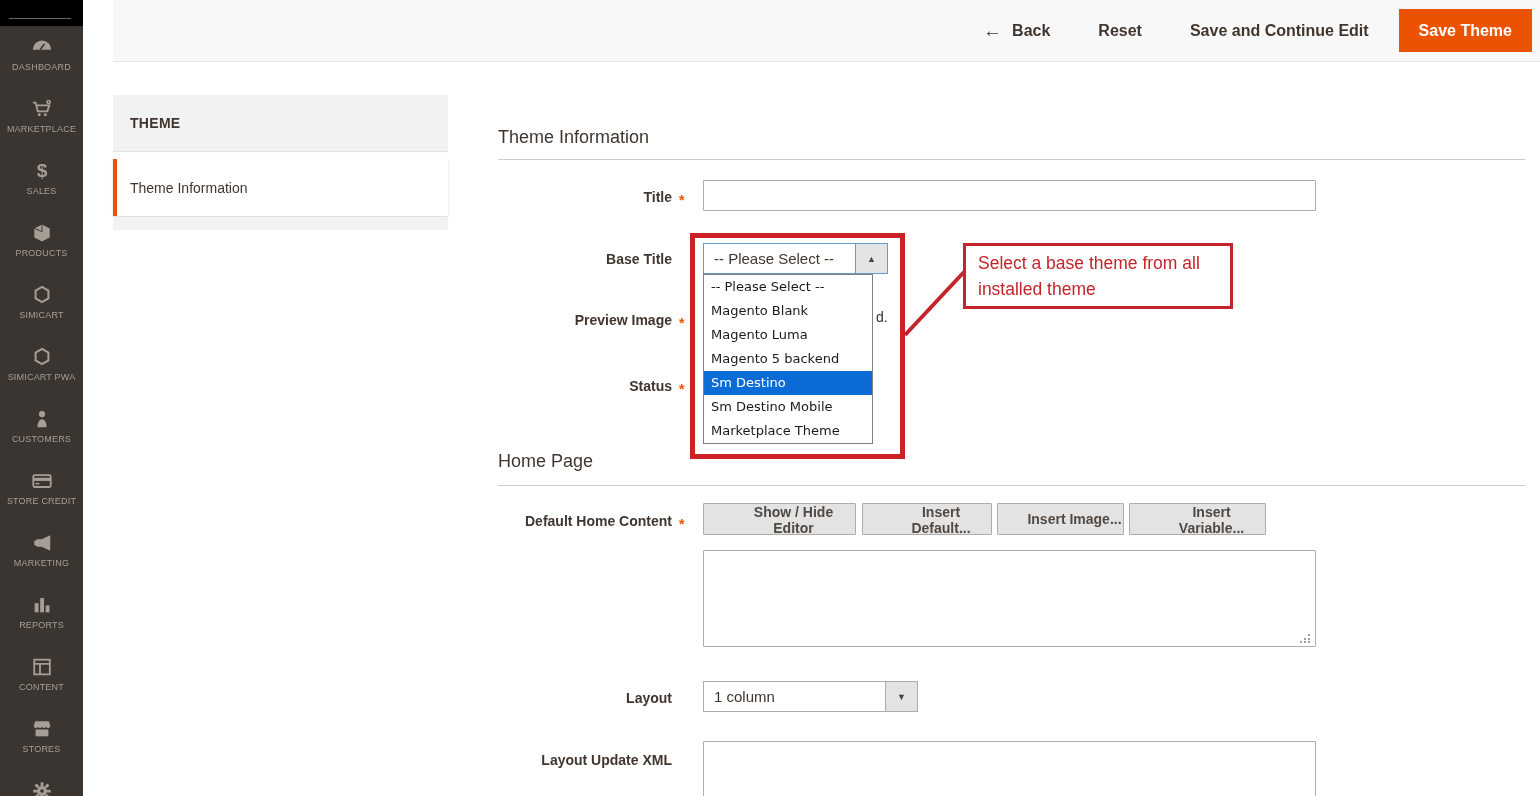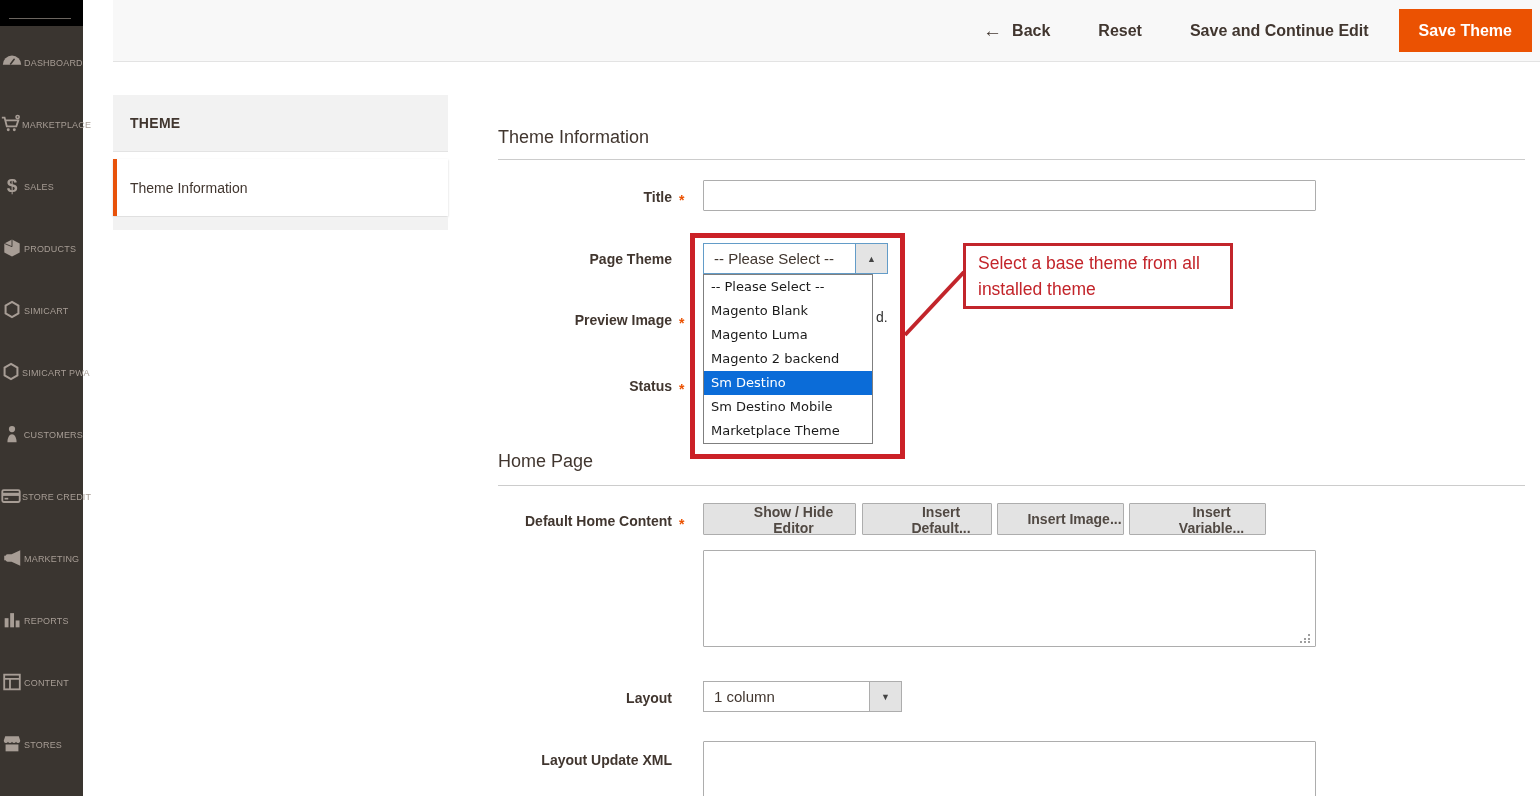--- a/index.html
+++ b/index.html
@@ -5,21 +5,21 @@
   * { margin:0; padding:0; box-sizing:border-box; }
   html,body { width:1540px; height:796px; }
   body { font-family:"Liberation Sans", sans-serif; background:#fff; overflow:hidden; }
   .app { position:relative; width:1540px; height:796px; background:#fff; overflow:hidden; }
 
   
   .sidebar { position:absolute; left:0; top:0; width:83px; height:796px; background:#3a3530; z-index:30; }
   .logo-strip { position:absolute; left:0; top:0; width:83px; height:26px; background:#000; }
   .logo-sep { position:absolute; left:9px; top:18px; width:62px; height:1px; background:#6b655f; }
   .side-menu { position:absolute; left:0; top:26px; width:83px; }
-  .side-item { height:62px; display:flex; flex-direction:row; align-items:center; padding-top:9px; cursor:pointer; }
+  .side-item { height:62px; display:flex; flex-direction:column; align-items:center; padding-top:9px; cursor:pointer; }
   .side-icon { width:24px; height:24px; display:flex; align-items:center; justify-content:center; }
   .side-icon svg { width:22px; height:22px; }
   .side-label { margin-top:3px; font-size:9px; letter-spacing:.2px; color:#a79d95; text-align:center; line-height:10px; white-space:nowrap; }
 
   
   .topbar { position:absolute; left:113px; top:0; width:1427px; height:62px; background:#f8f8f8; border-bottom:1px solid #e3e3e3; display:flex; align-items:center; justify-content:flex-end; padding-right:8px; }
   .tb-action { display:flex; align-items:center; font-size:16px; font-weight:600; color:#41362f; cursor:pointer; margin-left:48px; white-space:nowrap; }
   .tb-back-arrow { font-size:19px; margin-right:10px; color:#41362f; }
   .btn-primary { margin-left:30px; height:43px; padding:9px 19px; background:#eb5202; border:1px solid #eb5202; color:#fff; font-size:16px; font-weight:700; font-family:"Liberation Sans",sans-serif; cursor:pointer; }
 
@@ -52,21 +52,21 @@
   .trunc-frag { position:absolute; left:876px; top:309px; font-size:14px; color:#333; z-index:8; }
 
   
   .ann-box { position:absolute; left:963px; top:243px; width:270px; height:66px; border:3px solid #c2252b; padding:4px 12px; font-size:17.5px; line-height:26px; color:#c3242a; z-index:24; background:#fff; }
   .ann-arrow { position:absolute; left:898px; top:262px; width:72px; height:80px; z-index:23; pointer-events:none; }
 
   
   .ed-btn { position:absolute; top:503px; height:32px; background:#e3e3e3; border:1px solid #adadad; border-radius:1px; font-size:14px; font-weight:600; color:#514943; font-family:"Liberation Sans",sans-serif; cursor:pointer;padding-left:28px; }
 
   
-  .sel-closed { position:absolute; left:703px; top:681px; width:199px; height:31px; background:#fff; border:1px solid #adadad; cursor:pointer; }
+  .sel-closed { position:absolute; left:703px; top:681px; width:215px; height:31px; background:#fff; border:1px solid #adadad; cursor:pointer; }
   .sel-closed .val { position:absolute; left:10px; line-height:29px; font-size:15px; color:#41362f; }
   .sel-closed .btn { position:absolute; right:0; top:0; width:32px; height:29px; background:#e3e3e3; border-left:1px solid #adadad; display:flex; align-items:center; justify-content:center; font-size:9px; color:#444; }
 </style>
 </head>
 <body>
 
 <div class="app">
 
   <div class="sidebar">
     <div class="logo-strip">
@@ -239,32 +239,32 @@
     <div class="nav-foot"></div>
   </div>
 
   <div class="sec-title" style="top:127px;">Theme Information</div>
   <div class="rule" style="top:159px;"></div>
 
   <div class="f-label" style="top:189px;">Title</div>
   <div class="req" style="top:192px;">*</div>
   <input class="txt-input" style="top: 180px;" type="text" value="">
 
-  <div class="f-label" style="top:251px;">Page Theme</div>
+  <div class="f-label" style="top:251px;">Base Title</div>
 
   <div class="combo">
     <span class="combo-text">-- Please Select --</span>
     <span class="combo-btn">▲</span>
   </div>
 
   <div class="dd-list">
     <div class="dd-opt">-- Please Select --</div>
     <div class="dd-opt">Magento Blank</div>
     <div class="dd-opt">Magento Luma</div>
-    <div class="dd-opt">Magento 2 backend</div>
+    <div class="dd-opt">Magento 5 backend</div>
     <div class="dd-opt sel">Sm Destino</div>
     <div class="dd-opt">Sm Destino Mobile</div>
     <div class="dd-opt">Marketplace Theme</div>
   </div>
 
   <div class="red-box"></div>
 
   <div class="f-label" style="top:312px;">Preview Image</div>
   <div class="req" style="top:315px;">*</div>
   <div class="trunc-frag">d.</div>

